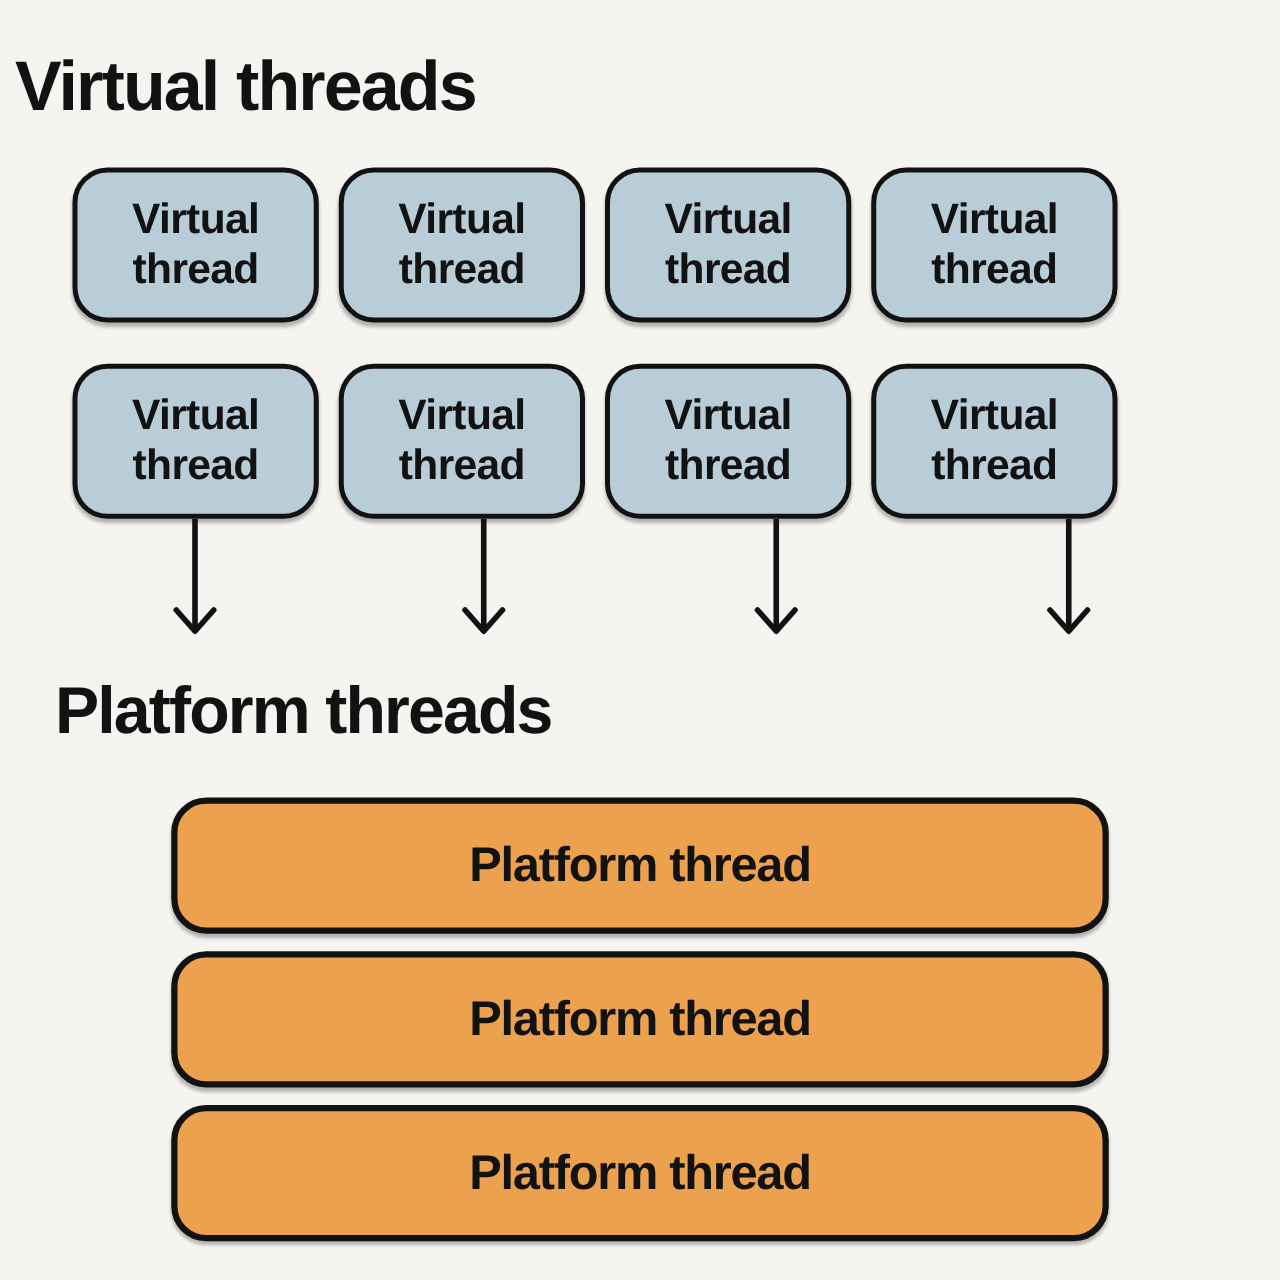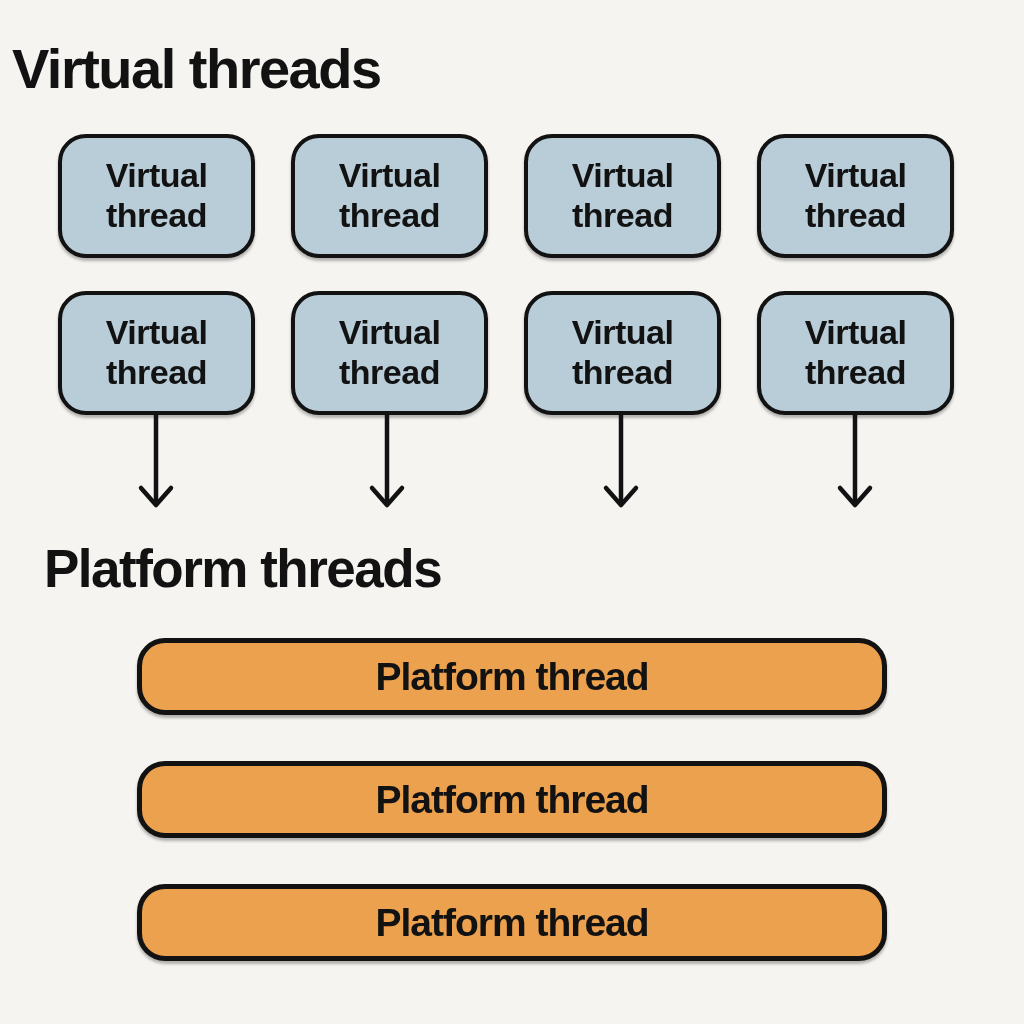--- a/index.html
+++ b/index.html
@@ -11,21 +11,21 @@
     color:var(--text,#121212);
     overflow:hidden;
   }
   .title{
     position:absolute;left:12px;width:100%;
     margin:0;text-align:left;font-weight:bold;
     letter-spacing:-1.5px;
   }
   .title-virtual{top:36px;font-size:56px;}
   .title-platform{top:538px;font-size:53px;padding-left:32px;}
-  .vrow{position:absolute;left:58px;display:flex;gap:36px;}
+  .vrow{position:absolute;left:58px;display:flex;gap:16px;}
   .vrow-1{top:134px;}
   .vrow-2{top:291px;}
   .vbox{
     box-sizing:border-box;
     width:197px;height:124px;
     background:var(--virtual-box-fill,#b9cdd9);
     border:4px solid var(--outline,#121212);
     border-radius:28px;
     display:flex;align-items:center;justify-content:center;
     text-align:center;
@@ -34,21 +34,21 @@
     box-shadow:0 3px 3px rgba(0,0,0,0.28);
   }
   .vbox span{display:block;max-width:132px;}
   .arrow{position:absolute;top:415px;width:44px;height:97px;}
   .arrow svg{display:block;width:100%;height:100%;}
   .arrow-1{left:134px;}
   .arrow-2{left:365px;}
   .arrow-3{left:599px;}
   .arrow-4{left:833px;}
   .pbar{
-    position:absolute;left:137px;width:750px;height:77px;
+    position:absolute;left:137px;width:750px;height:109px;
     box-sizing:border-box;
     background:var(--platform-bar-fill,#eca14e);
     border:5px solid var(--outline,#121212);
     border-radius:28px;
     display:flex;align-items:center;justify-content:center;
     font-size:39px;font-weight:bold;letter-spacing:-1px;
     box-shadow:0 3px 3px rgba(0,0,0,0.28);
   }
   .pbar-1{top:638px;}
   .pbar-2{top:761px;}

